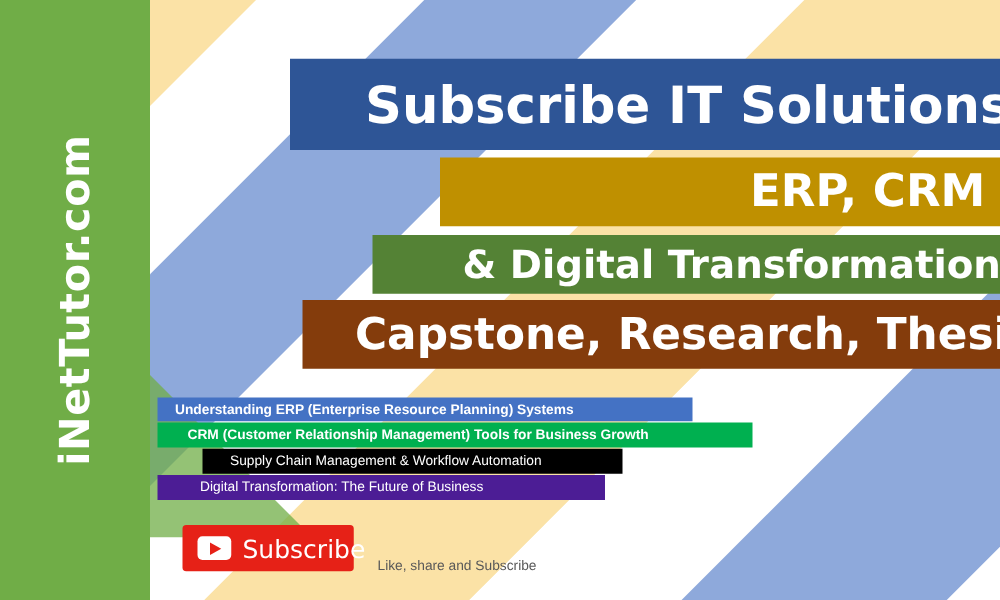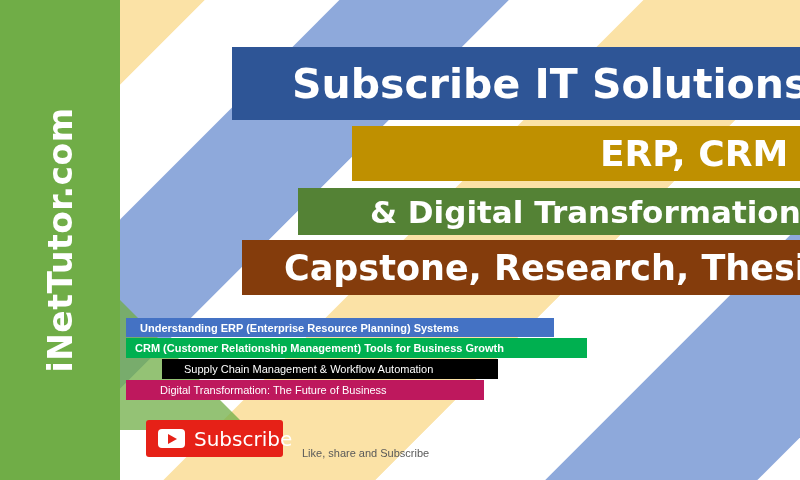--- a/index.html
+++ b/index.html
@@ -50,23 +50,23 @@
   .bbar{
     position:absolute;
     display:flex;align-items:center;
     color:#ffffff;
     font-weight:bold;
     font-size:11px;
     white-space:nowrap;
     font-family:"Liberation Sans", sans-serif;
   }
   #b0{left:126px;top:318px;width:414px;height:19px;background:#4472C4;padding-left:14px;}
-  #b1{left:126px;top:338px;width:452px;height:20px;background:#00B050;padding-left:9px;}
+  #b1{left:126px;top:338px;width:452px;height:20px;background:#00B050;padding-left:24px;}
   #b2{left:126px;top:359px;width:314px;height:20px;background:#000000;padding-left:22px;font-weight:normal;margin-left:36px;}
-  #b3{left:126px;top:380px;width:324px;height:20px;background:#be185d;padding-left:34px;font-weight:normal;}
+  #b3{left:126px;top:380px;width:324px;height:20px;background:#4c1d95;padding-left:34px;font-weight:normal;}
   #b4{left:126px;top:401px;width:129px;height:20px;background:#FFC000;padding-left:44px;font-weight:normal;}
   
   .tint{position:absolute;pointer-events:none;}
 
   
   #subscribe{
     position:absolute;left:146px;top:420px;
     width:137px;height:37px;border-radius:3px;
     background:#E62117;
     display:flex;align-items:center;

